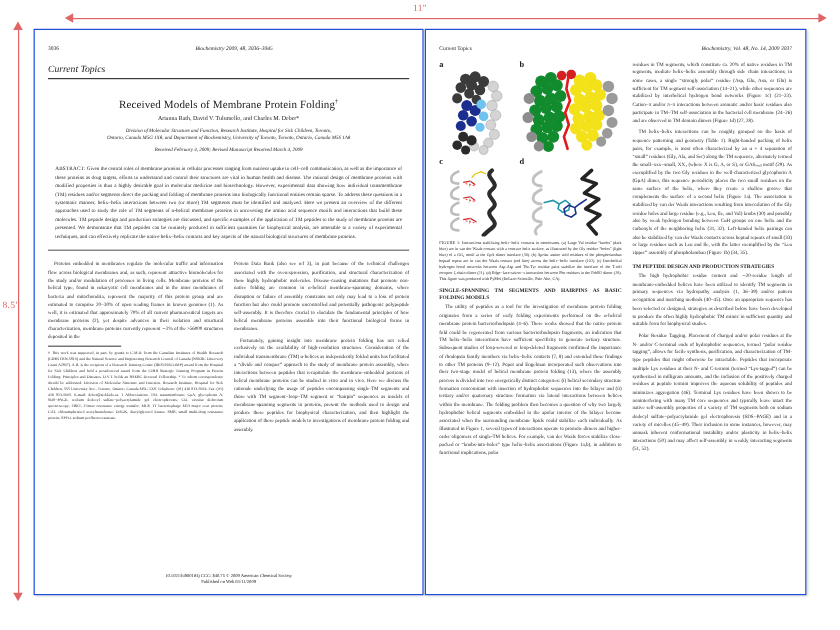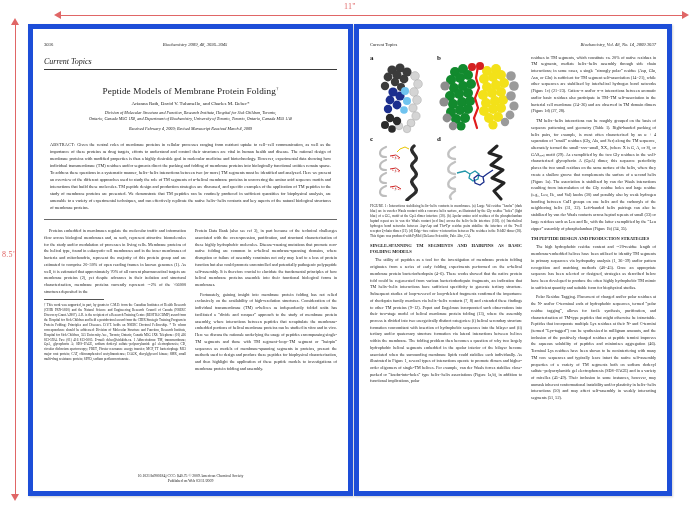--- a/index.html
+++ b/index.html
@@ -20,21 +20,21 @@
 
   .dim-v-bar{position:absolute;left:14.5px;top:24px;width:1px;height:472px;background:#e06666;}
   .arr-up{left:11px;top:18px;border-left:4px solid transparent;border-right:4px solid transparent;border-bottom:7px solid #e06666;}
   .arr-down{left:11px;top:494px;border-left:4px solid transparent;border-right:4px solid transparent;border-top:7px solid #e06666;}
   .dim-v-label{position:absolute;left:2px;top:250px;font-size:8px;color:#e06666;
     font-family:"Liberation Serif",serif;letter-spacing:.3px;}
 
   
   .sheet{
     position:absolute;top:24px;height:472px;background:#ffffff;
-    border:5px solid #1d4ed8;
+    border:1px solid #1d4ed8;
     box-sizing:border-box;
     box-shadow:1px 1px 2px rgba(0,0,0,.18);
     overflow:hidden;
   }
   #page-left{left:28px;width:325px;}
   #page-right{left:354px;width:318px;}
 
   .pg-inner{position:absolute;inset:0;padding:14px 11px 8px 11px;box-sizing:border-box;}
 
   
@@ -103,21 +103,21 @@
         <span class="rh-folio">3036</span>
         <span class="rh-cite">
           <span>Biochemistry</span>
           <span>2009, 48, 3036–3045</span>
         </span>
       </div>
 
       <div class="sectkicker">Current Topics</div>
       <div class="rule"></div>
 
-      <div class="title"><span>Peptide Models of Membrane Protein Folding</span><sup>†</sup></div>
+      <div class="title"><span>Received Models of Membrane Protein Folding</span><sup>†</sup></div>
       <div class="authors">Arianna Rath, David V. Tulumello, and Charles M. Deber*</div>
       <div class="affil">
         <span>Division of Molecular Structure and Function, Research Institute, Hospital for Sick Children, Toronto,</span><br>
         <span>Ontario, Canada M5G 1X8, and Department of Biochemistry, University of Toronto, Toronto, Ontario, Canada M5S 1A8</span>
       </div>
       <div class="recvd">Received February 4, 2009; Revised Manuscript Received March 4, 2009</div>
 
       <div class="abstract">
         <span class="lbl">ABSTRACT:</span>
         <span>Given the central roles of membrane proteins in cellular processes ranging from nutrient uptake to cell−cell communication, as well as the importance of these proteins as drug targets, efforts to understand and control their structures are vital in human health and disease. The rational design of membrane proteins with modified properties is thus a highly desirable goal in molecular medicine and biotechnology. However, experimental data showing how individual transmembrane (TM) residues and/or segments direct the packing and folding of membrane proteins into biologically functional entities remain sparse. To address these questions in a systematic manner, helix−helix interactions between two (or more) TM segments must be identified and analyzed. Here we present an overview of the different approaches used to study the role of TM segments of α-helical membrane proteins in uncovering the amino acid sequence motifs and interactions that build these molecules. TM peptide design and production strategies are discussed, and specific examples of the application of TM peptides to the study of membrane proteins are presented. We demonstrate that TM peptides can be routinely produced in sufficient quantities for biophysical analysis, are amenable to a variety of experimental techniques, and can effectively replicate the native helix−helix contacts and key aspects of the natural biological structures of membrane proteins.</span>

